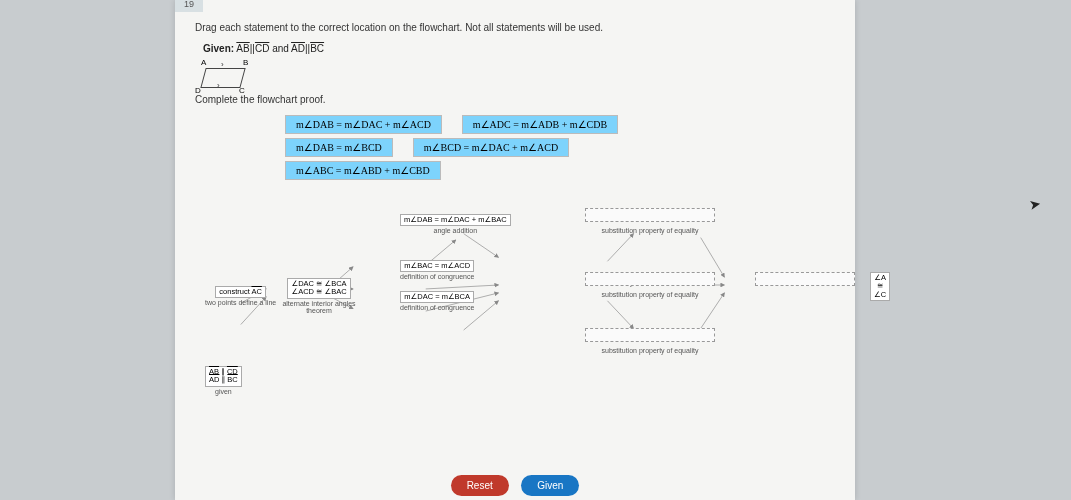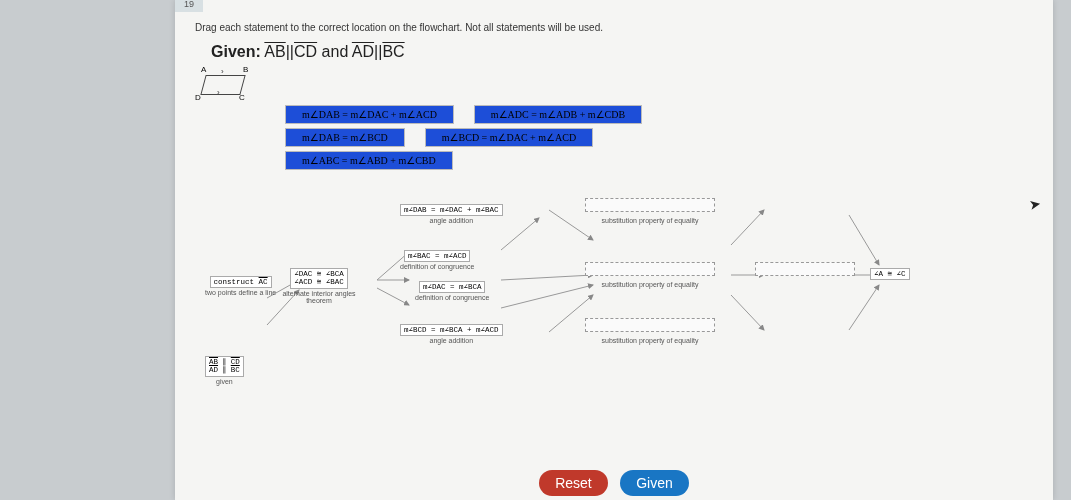--- a/index.html
+++ b/index.html
@@ -9,79 +9,79 @@
     width: 1071px;
     height: 500px;
     position: relative;
     overflow: hidden;
   }
   .page {
     background: #f5f5f3;
     position: absolute;
     left: 175px;
     top: 0;
-    width: 878px;
+    width: 680px;
     height: 500px;
     padding: 8px 20px 10px 20px;
     box-shadow: 0 0 6px rgba(0,0,0,0.15);
   }
   .qnum {
     position: absolute;
     left: 175px;
     top: -4px;
     width: 28px;
     height: 16px;
     background: #d8e0e3;
     font-size: 9px;
     color: #555;
     text-align: center;
     line-height: 16px;
     z-index: 2;
   }
   .instruction { font-size: 10px; color: #333; margin: 14px 0 10px 0; }
-  .given, .prove { font-size: 16px; color: #222; margin: 4px 16px; }
+  .given, .prove { font-size: 10px; color: #222; margin: 4px 8px; }
   .ol { text-decoration: overline; }
   .figure {
     width: 60px; height: 32px; margin: 6px 0 2px 0; position: relative;
   }
   .fig-label { font-size: 8px; position: absolute; }
   .para {
     position:absolute; border:1px solid #444;
     width:40px; height:20px; left:8px; top:8px;
     transform: skewX(-15deg);
   }
   .arrow { position:absolute; font-size:8px; color:#333;}
   .complete { font-size: 10px; color: #333; margin: 2px 0 10px 0; }
 
   .options { margin-left: 90px; margin-top: 6px; }
   .opt-row { margin: 4px 0; display:flex; gap:20px; flex-wrap:wrap;}
   .opt {
     display:inline-block;
-    background:#1d4ed8;
+    background:#7dd3fc;
     border:1px solid #bbb;
-    padding:3px 16px;
+    padding:3px 10px;
     font-size:10px;
     font-family: 'Times New Roman', serif;
     cursor: grab;
   }
 
   .flow {
     position: relative;
     height: 190px;
     margin-top: 10px;
   }
   .node {
     position:absolute;
     text-align:center;
   }
   .box {
     background:#fff;
     border:1px solid #aaa;
     font-size:8px;
-    font-family:Liberation Mono, monospace;
+    font-family:Liberation Sans, sans-serif;
     padding:2px 4px;
     display:inline-block;
   }
   .reason {
     font-size:7px;
     color:#555;
     margin-top:1px;
     display:block;
   }
   .drop {
@@ -94,21 +94,21 @@
   .small-box { padding:1px 3px; font-size:7.5px; line-height:1.1;}
 
   .btns {
     position:absolute; bottom: 4px; left: 0; right:0;
     text-align:center;
   }
   .btn {
     display:inline-block;
     padding:5px 16px;
     border-radius:14px;
-    font-size:14px;
+    font-size:10px;
     color:#fff;
     margin:0 4px;
     cursor:pointer;
     border:none;
   }
   .btn-reset { background:#c0392b; }
   .btn-next { background:#1976c4; }
 
   svg.connectors {
     position:absolute; left:0; top:0; width:100%; height:100%;
@@ -143,20 +143,21 @@
   <div class="figure">
     <div class="para"></div>
     <span class="fig-label" style="left:6px;top:-2px;">A</span>
     <span class="fig-label" style="left:48px;top:-2px;">B</span>
     <span class="fig-label" style="left:44px;top:26px;">C</span>
     <span class="fig-label" style="left:0px;top:26px;">D</span>
     <span class="arrow" style="left:26px; top:0px;">›</span>
     <span class="arrow" style="left:22px; top:21px;">›</span>
   </div>
 
+  <p class="complete">Complete the flowchart proof.</p>
 
   <div class="options">
     <div class="opt-row">
       <span class="opt">m∠DAB = m∠DAC + m∠ACD</span>
       <span class="opt">m∠ADC = m∠ADB + m∠CDB</span>
     </div>
     <div class="opt-row">
       <span class="opt">m∠DAB = m∠BCD</span>
       <span class="opt">m∠BCD = m∠DAC + m∠ACD</span>
     </div>
@@ -214,29 +215,25 @@
     <div class="node" style="left:205px; top:18px;">
       <span class="box small-box">m∠DAB = m∠DAC + m∠BAC</span>
       <span class="reason">angle addition</span>
     </div>
 
     <div class="node" style="left:205px; top:64px;">
       <span class="box small-box">m∠BAC = m∠ACD</span>
       <span class="reason">definition of congruence</span>
     </div>
 
-    <div class="node" style="left:205px; top:95px;margin-left:15px;">
+    <div class="node" style="left:205px; top:95px;">
       <span class="box small-box">m∠DAC = m∠BCA</span>
       <span class="reason">definition of congruence</span>
     </div>
 
-    <div class="node" style="left:205px; top:138px;">
-      <span class="box small-box">m∠BCD = m∠BCA + m∠ACD</span>
-      <span class="reason">angle addition</span>
-    </div>
 
     <div class="node" style="left:390px; top:18px;">
       <span class="box drop small-box"></span>
       <span class="reason">substitution property of equality</span>
     </div>
     <div class="node" style="left:390px; top:82px;">
       <span class="box drop small-box"></span>
       <span class="reason">substitution property of equality</span>
     </div>
     <div class="node" style="left:390px; top:138px;">

